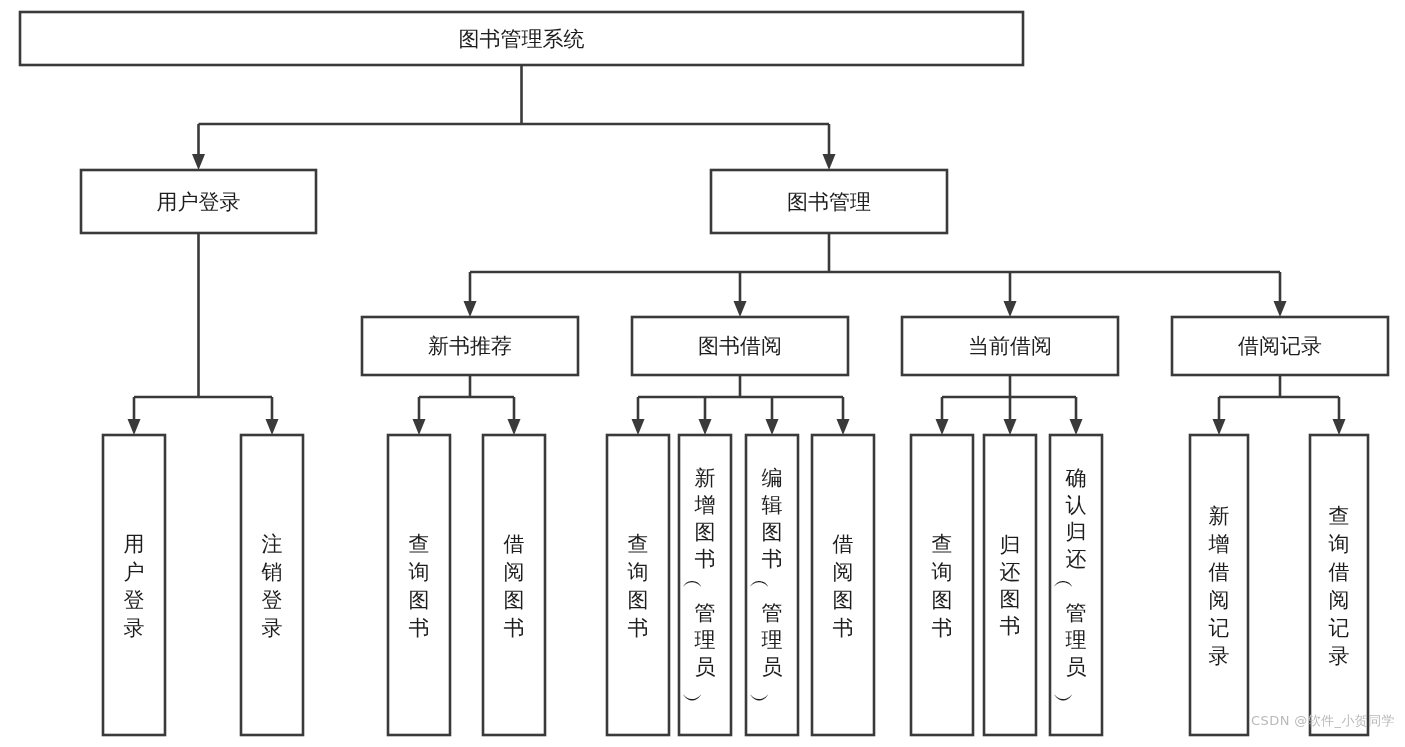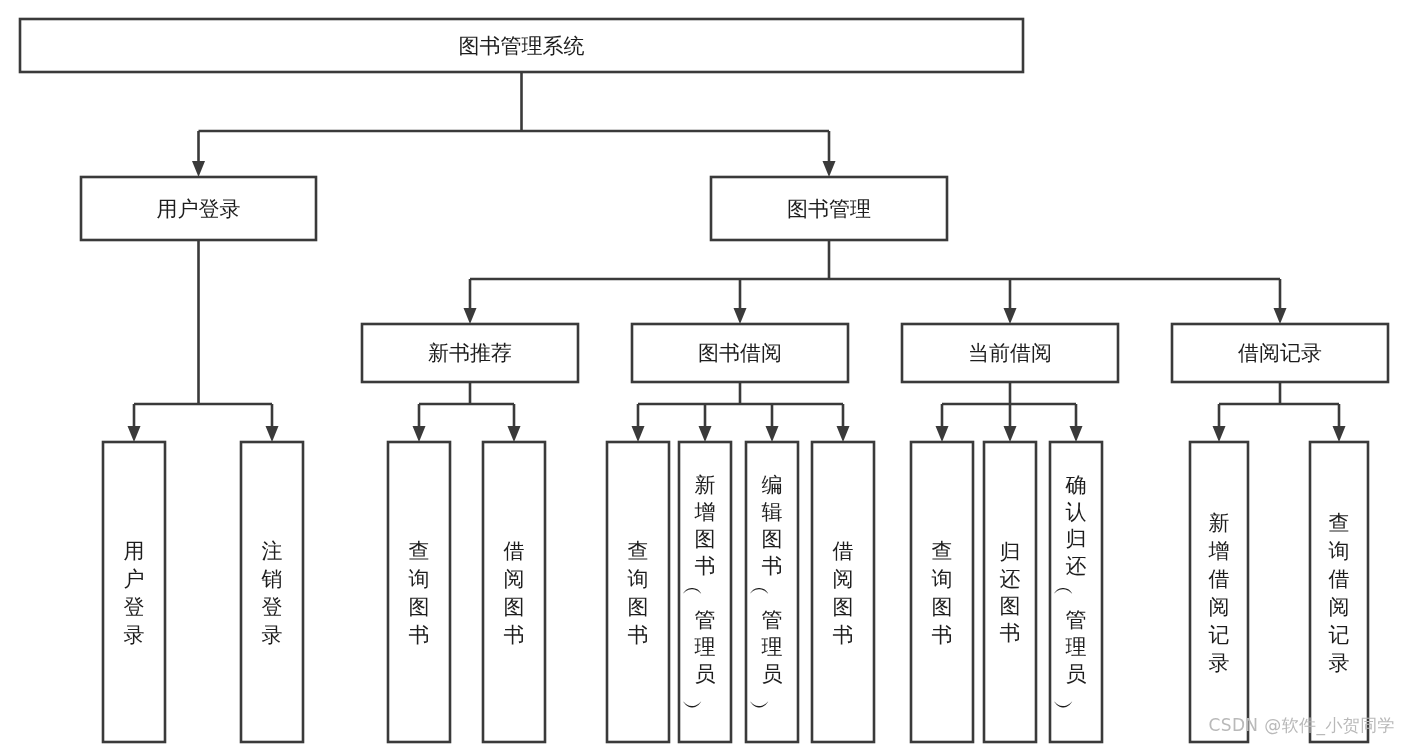--- a/index.html
+++ b/index.html
@@ -11,21 +11,20 @@
     width: 1405px;
     height: 747px;
     font-family: "DejaVu Sans", "Liberation Sans", sans-serif;
     overflow: hidden;
   }
   #diagram-root {
     position: relative;
     width: 1405px;
     height: 734px;
     background: #ffffff;
-    margin-top: 7px;
   }
   svg.diagram-canvas {
     position: absolute;
     left: 0;
     top: 0;
     width: 1405px;
     height: 747px;
     display: block;
   }
   .node-box {
@@ -54,21 +53,21 @@
     fill: #1d1d1d;
     font-family: "DejaVu Sans", "Liberation Sans", sans-serif;
     font-size: 21px;
     text-anchor: middle;
   }
   .watermark {
     position: absolute;
     right: 10px;
     bottom: 4px;
     font-family: "DejaVu Sans", "Liberation Sans", sans-serif;
-    font-size: 17px;
+    font-size: 13px;
     color: #b9b9b9;
     white-space: nowrap;
     letter-spacing: 0.4px;
     user-select: none;
   }
 </style>
 </head>
 <body>
 
 <div id="diagram-root">

